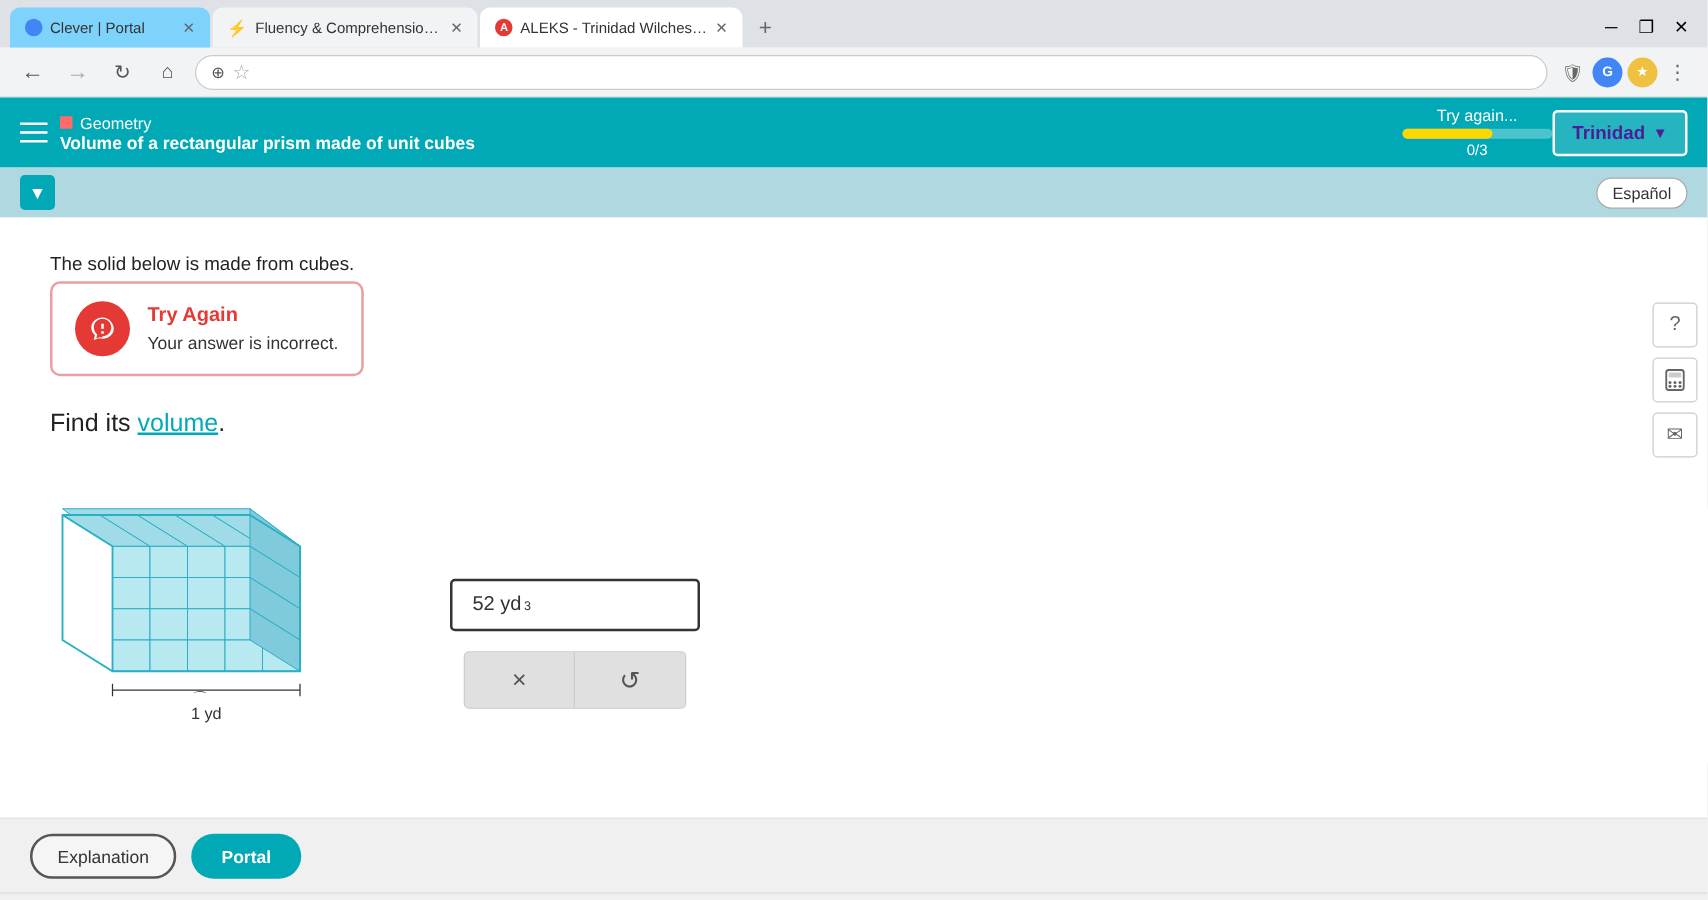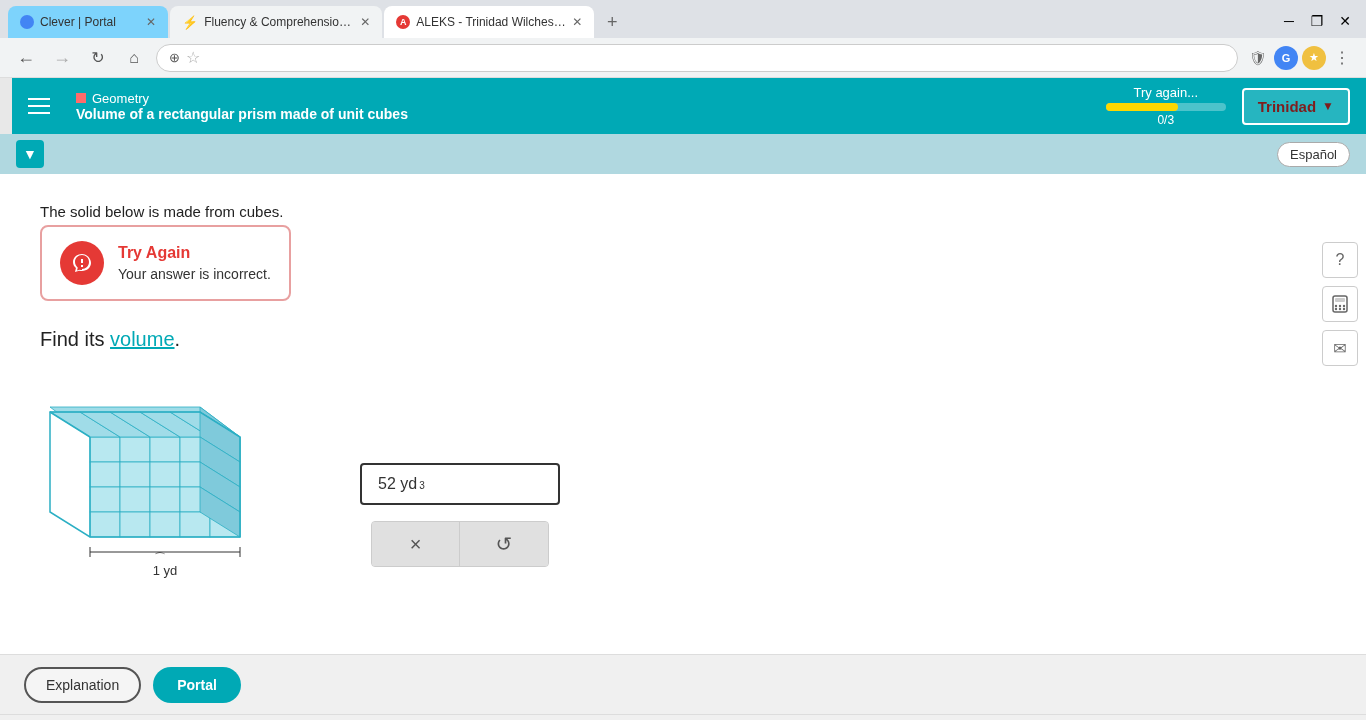--- a/index.html
+++ b/index.html
@@ -49,41 +49,41 @@
     </div>
     <div style="display:flex;gap:4px;">
       <div style="width:24px;height:24px;display:flex;align-items:center;justify-content:center;font-size:14px;color:#666;">🛡</div>
       <div style="width:24px;height:24px;background:#4285f4;border-radius:50%;display:flex;align-items:center;justify-content:center;color:#fff;font-size:11px;font-weight:bold;">G</div>
       <div style="width:24px;height:24px;background:#f0c040;border-radius:50%;display:flex;align-items:center;justify-content:center;color:#fff;font-size:11px;">★</div>
       <div style="width:24px;height:24px;display:flex;align-items:center;justify-content:center;font-size:16px;color:#666;">⋮</div>
     </div>
   </div>
 </div>
 
-<div style="background:#00a9b5;height:56px;display:flex;align-items:center;padding:0 16px;gap:16px;margin-left:12px;">
+<div style="background:#00a9b5;height:56px;display:flex;align-items:center;padding:0 16px;">
   <div style="width:32px;height:32px;display:flex;flex-direction:column;justify-content:center;gap:5px;cursor:pointer;">
     <div style="width:22px;height:2px;background:#fff;"></div>
     <div style="width:22px;height:2px;background:#fff;"></div>
     <div style="width:22px;height:2px;background:#fff;"></div>
   </div>
   <div style="flex:1;">
     <div style="color:#fff;font-size:13px;display:flex;align-items:center;gap:6px;">
       <span style="width:10px;height:10px;background:#ff6b6b;border-radius:50;display:inline-block;"></span>
       <span>Geometry</span>
     </div>
     <div style="color:#fff;font-size:14px;font-weight:bold;">Volume of a rectangular prism made of unit cubes</div>
   </div>
   <div style="display:flex;flex-direction:column;align-items:center;">
     <div style="color:#fff;font-size:13px;">Try again...</div>
     <div style="width:120px;height:8px;background:rgba(255,255,255,0.3);border-radius:4px;margin-top:3px;">
       <div style="height:8px;background:#ffd700;border-radius:4px;width:60%;"></div>
     </div>
     <div style="color:#fff;font-size:12px;margin-top:2px;">0/3</div>
   </div>
-  <div style="background:rgba(255,255,255,0.15);border:2px solid #fff;border-radius:4px;padding:8px 14px;color:#7f1d1d;font-size:15px;font-weight:bold;cursor:pointer;display:flex;align-items:center;gap:6px;">
+  <div style="background:rgba(255,255,255,0.15);border:2px solid #fff;border-radius:4px;padding:8px 14px;color:#4c1d95;font-size:15px;font-weight:bold;cursor:pointer;display:flex;align-items:center;gap:6px;">
     <span>Trinidad</span>
     <span style="font-size:12px;">▼</span>
   </div>
 </div>
 
 <div style="background:#b0d8e0;height:40px;display:flex;align-items:center;padding:0 16px;">
   <div style="width:28px;height:28px;background:#00a9b5;border-radius:4px;display:flex;align-items:center;justify-content:center;cursor:pointer;color:#fff;font-size:14px;">▼</div>
   <div style="flex:1;"></div>
   <button style="border:1px solid #aaa;background:#fff;border-radius:16px;padding:4px 12px;font-size:13px;cursor:pointer;color:#333;">Español</button>
 </div>

